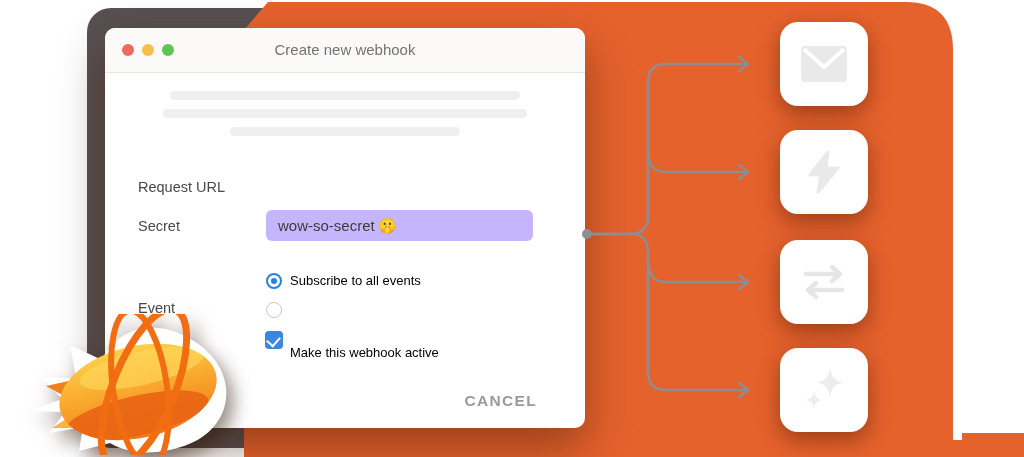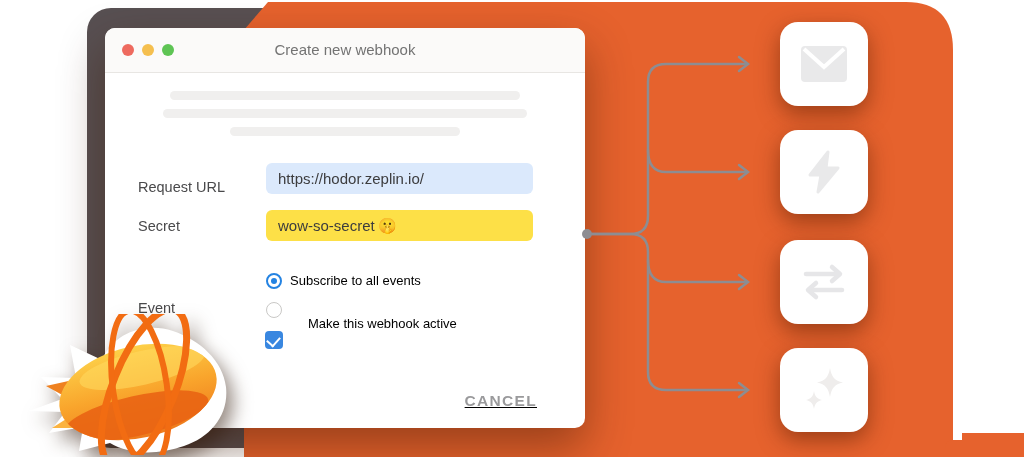--- a/index.html
+++ b/index.html
@@ -40,39 +40,39 @@
   .skel.s3{top:99px;width:230px;}
   .field-label{
     position:absolute;left:33px;font-size:14.5px;color:#49494b;height:16px;line-height:16px;
   }
   .input{
     position:absolute;left:161px;width:267px;height:31px;border:none;outline:none;
     border-radius:6px;font-size:15px;color:#3c3c3e;padding:0 12px;box-sizing:border-box;
     font-family:"Liberation Sans", sans-serif;
   }
   .input.url{background:#dbe9fc;}
-  .input.secret{background:#fde047;}
+  .input.secret{background:#c4b5fd;}
   .radio{
     position:absolute;left:161px;width:16px;height:16px;border-radius:50%;
     box-sizing:border-box;background:#ffffff;
   }
   .radio.selected{border:2px solid #2483e2;}
   .radio.selected::after{
     content:"";position:absolute;left:3px;top:3px;width:6px;height:6px;border-radius:50%;background:#2483e2;
   }
   .radio.unselected{border:1.5px solid #c9c8c6;}
   .opt-label{position:absolute;left:185px;font-size:13px;color:#000000;height:16px;line-height:16px;}
   .checkbox{
     position:absolute;left:160px;width:18px;height:18px;border-radius:4px;background:#3987e0;
   }
   .checkbox::after{
     content:"";position:absolute;left:4px;top:3px;width:7px;height:10px;
     border:solid #ffffff;border-width:0 2px 2px 0;transform:rotate(42deg);
   }
-  .btn-row{position:absolute;right:46px;top:360px;display:flex;gap:36px;text-decoration:underline;}
+  .btn-row{position:absolute;right:46px;top:360px;display:flex;gap:36px;}
   .dlg-btn{
     font-size:15.5px;font-weight:600;letter-spacing:1.3px;background:none;border:none;
     cursor:pointer;padding:4px 2px;font-family:"Liberation Sans", sans-serif;
   }
   .dlg-btn.cancel{color:#9a9a9c;}
   .dlg-btn.create{color:#2e87e2;}
   
   .card{
     position:absolute;left:780px;width:88px;height:84px;border-radius:18px;background:#ffffff;
     z-index:4;box-shadow:0 8px 22px rgba(80,25,0,.5);
@@ -146,34 +146,33 @@
       <span class="light yellow"></span>
       <span class="light green"></span>
       <div class="title">Create new webhook</div>
     </div>
 
     <div class="skel s1"></div>
     <div class="skel s2"></div>
     <div class="skel s3"></div>
 
     <div class="field-label" style="top:143px;margin-top:8px;">Request URL</div>
-    <input class="input url" style="top: 135px;" readonly="" value="https://hodor.zeplin.io/">
 
     <div class="field-label" style="top:190px;">Secret</div>
     <input class="input secret" style="top: 182px;" readonly="" value="wow-so-secret 🤫">
 
     <div class="field-label" style="top:245px;margin-top:27px;">Event</div>
 
     <div class="radio selected" style="top:245px;"></div>
     <div class="opt-label" style="top:245px;">Subscribe to all events</div>
 
     <div class="radio unselected" style="top:274px;"></div>
 
     <div class="checkbox" style="top:303px;"></div>
-    <div class="opt-label" style="top:288px;margin-left:18px;">Make this webhook active</div>
+    <div class="opt-label" style="top:317px;">Make this webhook active</div>
 
     <div class="btn-row">
       <button class="dlg-btn cancel">CANCEL</button>
     </div>
   </div>
 
   <svg class="zeplin-logo" width="205" height="141" viewBox="0 0 205 141" title="zeplin-blimp">
     <defs>
       <linearGradient id="gradBody" x1="0" y1="0" x2="0" y2="1">
         <stop offset="0%" stop-color="#fdd049"></stop>

